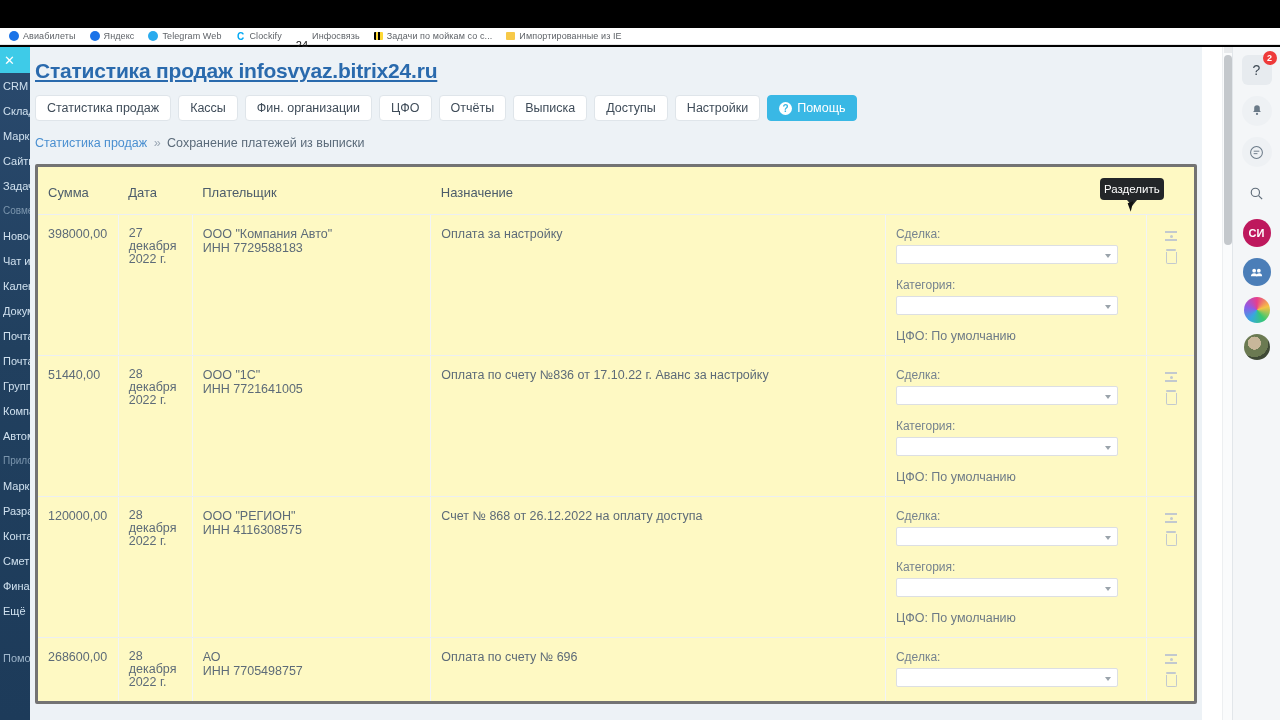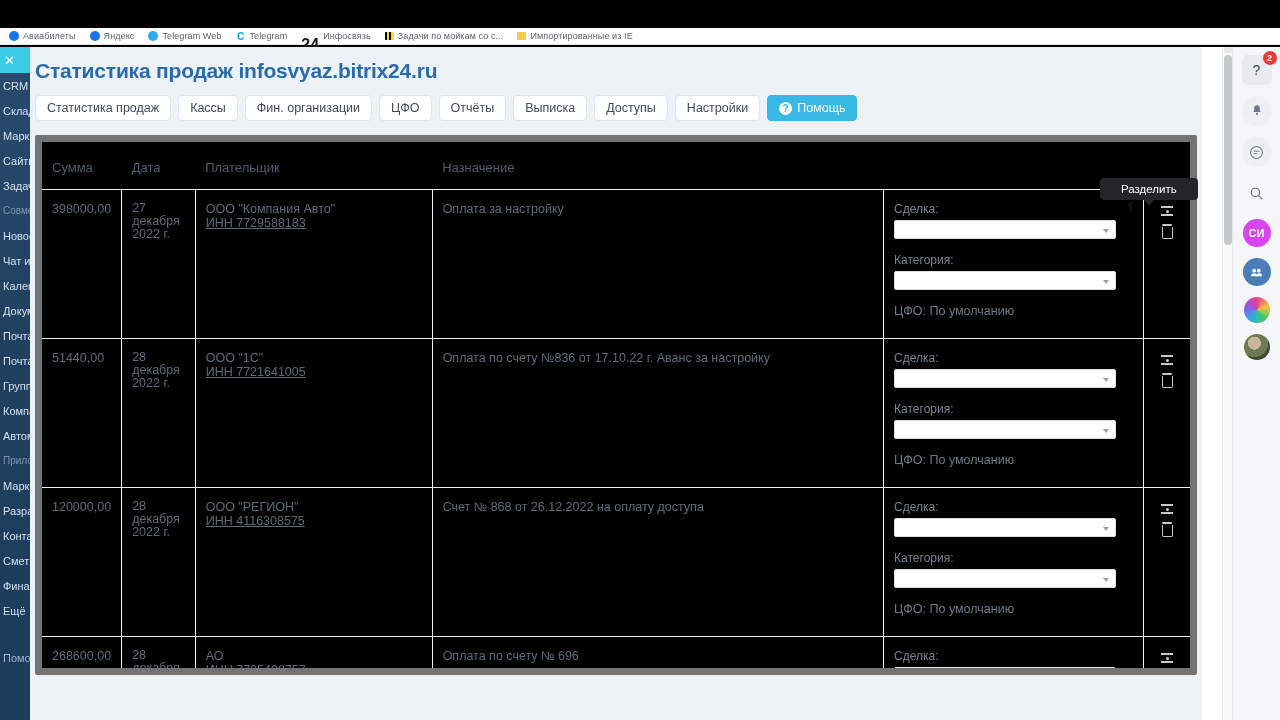--- a/index.html
+++ b/index.html
@@ -28,21 +28,21 @@
   }
   .bm-label { font-size: 9px; color: #5f6368; letter-spacing: .1px; }
   .bm-ico {
     width: 10px; height: 10px; border-radius: 50%;
     display: inline-flex; align-items: center; justify-content: center;
     font-size: 7px; color: #fff; flex: none;
   }
   .ico-yandex { background: #1a73e8; }
   .ico-telegram { background: #2aabee; }
   .ico-clockify { background: #ffffff; color: #03a9f4; border: none; font-size: 10px; font-weight: bold; }
-  .ico-24 { background: transparent; color: #1a1a1a; width: auto; font-size: 16px; font-weight: 700; margin-top: 18px; }
+  .ico-24 { background: transparent; color: #1a1a1a; width: auto; font-size: 11px; font-weight: 400; margin-top: 18px; }
   .ico-folder { background: #f7c948; border-radius: 1px; width: 9px; height: 8px; }
   .ico-blackfolder { background: #fdd835; border-radius: 1px; width: 9px; height: 8px;
       background-image: linear-gradient(90deg,#000 0 2px,transparent 2px 4px,#000 4px 6px,transparent 6px 8px); }
 
   
   .page-wrap {
     position: absolute; top: 47px; left: 0; width: 1280px; height: 673px;
     background: #ffffff; overflow: hidden;
   }
 
@@ -66,21 +66,21 @@
 
   
   .content {
     position: absolute; top: 0; left: 30px; width: 1172px; height: 673px;
     background: #edf2f6;
     overflow: hidden;
   }
 
   .page-title {
     color: #2a6aad; font-size: 21px; font-weight: bold;
-    padding: 12px 0 0 5px; letter-spacing: -.2px;
+    padding: 12px 0 0 5px; letter-spacing: -.2px; text-decoration: underline;
   }
 
   .tabs { display: flex; gap: 7px; padding: 12px 0 0 5px; flex-wrap: nowrap; }
   .tab {
     background: #fff; border: 1px solid #dfe5ea; border-radius: 4px;
     padding: 5px 11px; font-size: 12.5px; color: #3f4c59;
     white-space: nowrap; cursor: pointer;
   }
   .tab.help {
     background: #39b8e5; border-color: #39b8e5; color: #fff;
@@ -93,47 +93,47 @@
   }
 
   .breadcrumb {
     padding: 15px 0 0 5px; font-size: 12.5px; color: #5b6b7a;
   }
   .breadcrumb a { color: #4a8fd0; text-decoration: none; cursor: pointer; }
   .breadcrumb .sep { color: #9aa7b4; margin: 0 3px; }
 
   
   .card {
-    margin: 14px 5px 0 5px; background: #000000;
-    border: 7px solid #737373; border-radius: 2px;
+    margin: 14px 5px 0 5px; background: #fef9c3;
+    border: 3px solid #737373; border-radius: 2px;
     height: 540px; overflow: hidden; position: relative;
   }
   table.pay { width: 100%; border-collapse: collapse; table-layout: fixed; }
   table.pay th {
     text-align: left; font-weight: normal; font-size: 13px; color: #4c5c6b;
     padding: 18px 10px 14px 10px;
     border-bottom: 1px solid #eceff2;
   }
   table.pay td {
     vertical-align: top; font-size: 12.5px; color: #5d6b78;
-    padding: 12px 10px 20px 10px;
+    padding: 12px 10px 12px 10px;
     border-bottom: 1px solid #eceff2;
     border-right: 1px solid #f2f4f6;
   }
   table.pay td.no-border { border-right: none; }
   .col-sum   { width: 78px; }
   .col-date  { width: 72px; }
   .col-payer { width: 232px; }
   .col-purp  { width: 442px; }
   .col-form  { width: 254px; }
   .col-act   { width: 46px; }
 
   .amount { color: #5d6b78; }
   .payer-name { color: #5d6b78; }
-  .payer-inn  { color: #5d6b78; text-decoration: underline; }
+  .payer-inn  { color: #5d6b78; }
   .datecell { line-height: 13px; }
 
   .field-label { font-size: 12px; color: #76838f; margin-bottom: 4px; }
   .select-box {
     width: 222px; height: 19px; border: 1px solid #dcdfe3; border-radius: 2px;
     background: #fff; position: relative; cursor: pointer;
   }
   .select-box:after {
     content: ""; position: absolute; right: 6px; top: 8px;
     border-left: 3.5px solid transparent; border-right: 3.5px solid transparent;
@@ -164,21 +164,21 @@
     background: #c2c9cf; border-radius: 1px;
   }
   .trash-ico:after {
     content: ""; position: absolute; top: 3px; left: 2.5px; width: 9px; height: 11px;
     border: 1.5px solid #c2c9cf; border-top: none; border-radius: 0 0 2px 2px;
   }
 
   
   .tooltip {
     position: absolute; background: #232629; color: #fff;
-    font-size: 11.5px; padding: 5px 21px; border-radius: 4px;
+    font-size: 11.5px; padding: 5px 4px; border-radius: 4px;
     white-space: nowrap; z-index: 40;
   }
   .tooltip:after {
     content: ""; position: absolute; left: 50%; margin-left: -5px; bottom: -6px;
     border-left: 5px solid transparent; border-right: 5px solid transparent;
     border-top: 6px solid #232629;
   }
   .cursor-arrow {
     position: absolute; z-index: 50; width: 0; height: 0;
     border-left: 6px solid #111; border-bottom: 9px solid transparent;
@@ -198,21 +198,21 @@
     font-size: 14px; color: #6b7a88;
   }
   .rail-help { background: #e7ebef; border-radius: 6px; color: #3f4a55; }
   .rail-badge {
     position: absolute; top: -4px; right: -5px; background: #ee3a3a; color: #fff;
     font-size: 9px; width: 14px; height: 14px; border-radius: 50%;
     display: flex; align-items: center; justify-content: center; font-weight: bold;
   }
   .rail-circle { background: #eef1f4; }
   .rail-av-green {
-    background: #d946ef; color: #fff; font-size: 11px; font-weight: bold;
+    background: #be185d; color: #fff; font-size: 11px; font-weight: bold;
     width: 28px; height: 28px;
   }
   .rail-av-blue { background: #4b7eb8; color: #fff; font-size: 13px; width: 28px; height: 28px; }
   .rail-av-rgb {
     width: 26px; height: 26px;
     background: conic-gradient(#e83e8c,#f6c244,#37c871,#36a8e0,#8e5be8,#e83e8c);
   }
   .rail-av-photo {
     width: 26px; height: 26px;
     background: radial-gradient(circle at 40% 35%, #c8b79a 0 28%, #6b7a52 29% 60%, #3f4a36 61% 100%);
@@ -242,21 +242,21 @@
   <div class="bm">
     <span class="bm-ico ico-yandex"></span>
     <span class="bm-label">Яндекс</span>
   </div>
   <div class="bm">
     <span class="bm-ico ico-telegram"></span>
     <span class="bm-label">Telegram Web</span>
   </div>
   <div class="bm">
     <span class="bm-ico ico-clockify">C</span>
-    <span class="bm-label">Telegram</span>
+    <span class="bm-label">Clockify</span>
   </div>
   <div class="bm">
     <span class="bm-ico ico-24">24</span>
     <span class="bm-label">Инфосвязь</span>
   </div>
   <div class="bm">
     <span class="bm-ico ico-blackfolder"></span>
     <span class="bm-label">Задачи по мойкам со с...</span>
   </div>
   <div class="bm">
@@ -306,20 +306,25 @@
       <div class="tab">Отчёты</div>
       <div class="tab">Выписка</div>
       <div class="tab">Доступы</div>
       <div class="tab">Настройки</div>
       <div class="tab help">
         <span class="help-q">?</span>
         <span>Помощь</span>
       </div>
     </div>
 
+    <div class="breadcrumb">
+      <a>Статистика продаж</a>
+      <span class="sep">»</span>
+      <span>Сохранение платежей из выписки</span>
+    </div>
 
     <div class="card">
       <table class="pay">
         <colgroup>
           <col class="col-sum">
             <col class="col-date">
             <col class="col-payer">
           <col class="col-purp">
             <col class="col-form">
             <col class="col-act">

